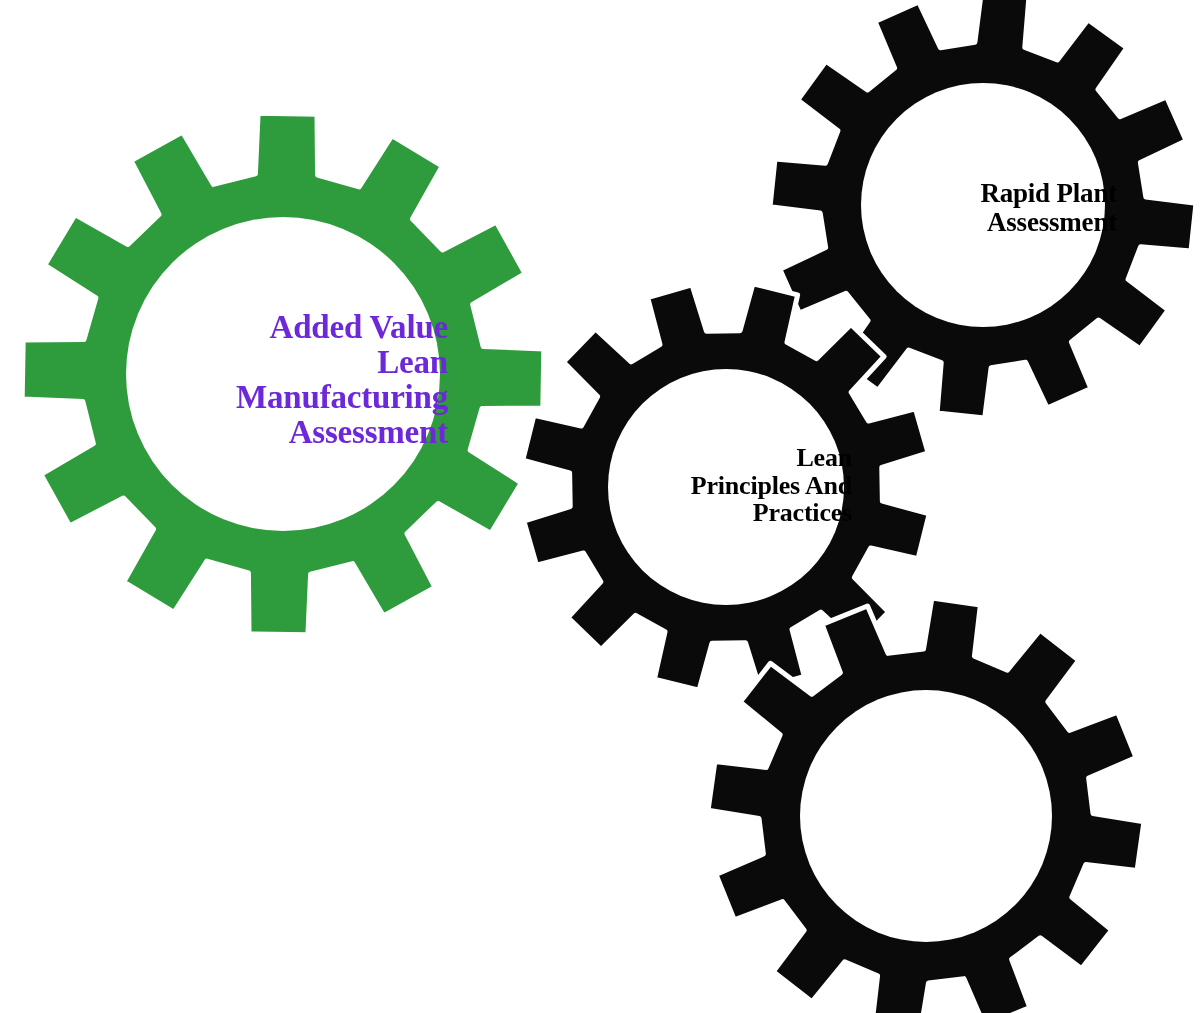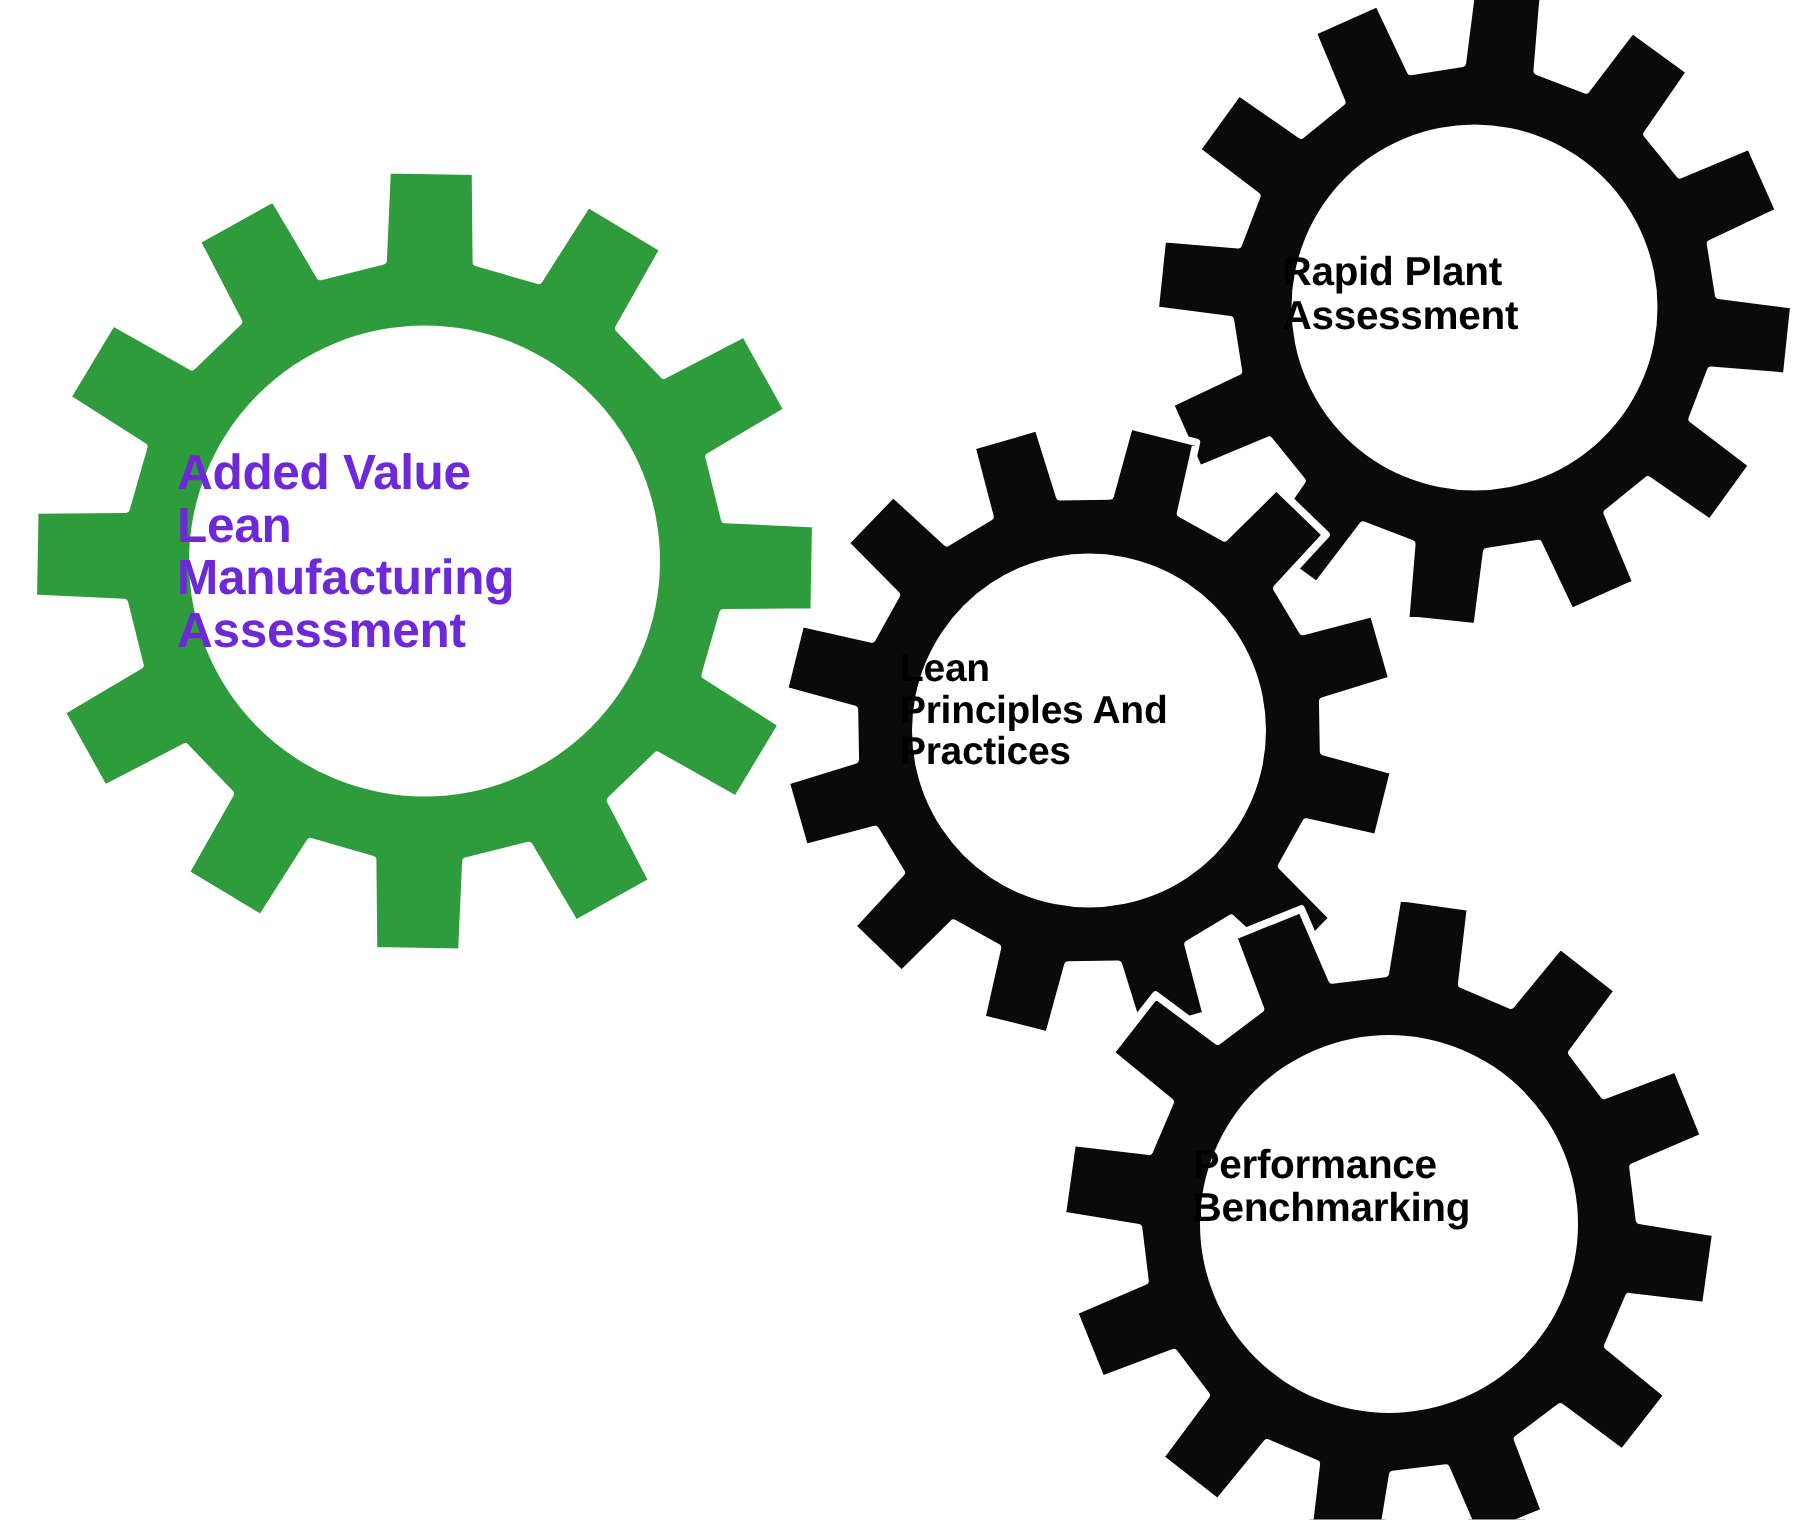--- a/index.html
+++ b/index.html
@@ -21,27 +21,28 @@
   }
   #gear-canvas {
     position: absolute;
     left: 0;
     top: 0;
     width: 1200px;
     height: 1013px;
   }
   .gear-label {
     position: absolute;
-    text-align: left;
+    text-align: right;
     font-weight: bold;
     line-height: 1.06;
     letter-spacing: -0.2px;
     white-space: pre-line;
     pointer-events: none;
-    font-family: Liberation Sans, sans-serif;
+    font-family: Liberation Serif, serif;
+    margin-top: 12px;
   }
   #label-added-value {
     left: 118px;
     top: 298px;
     width: 330px;
     font-size: 33px;
     color: #6d28d9;
   }
   #label-rapid-plant {
     left: 855px;
@@ -96,16 +97,14 @@
 Manufacturing
 Assessment</div>
 
   <div class="gear-label" id="label-rapid-plant">Rapid Plant
 Assessment</div>
 
   <div class="gear-label" id="label-lean-principles">Lean
 Principles And
 Practices</div>
 
-  <div class="gear-label" id="label-performance">Performance
-Benchmarking</div>
 
 </div>
 
 </body></html>

